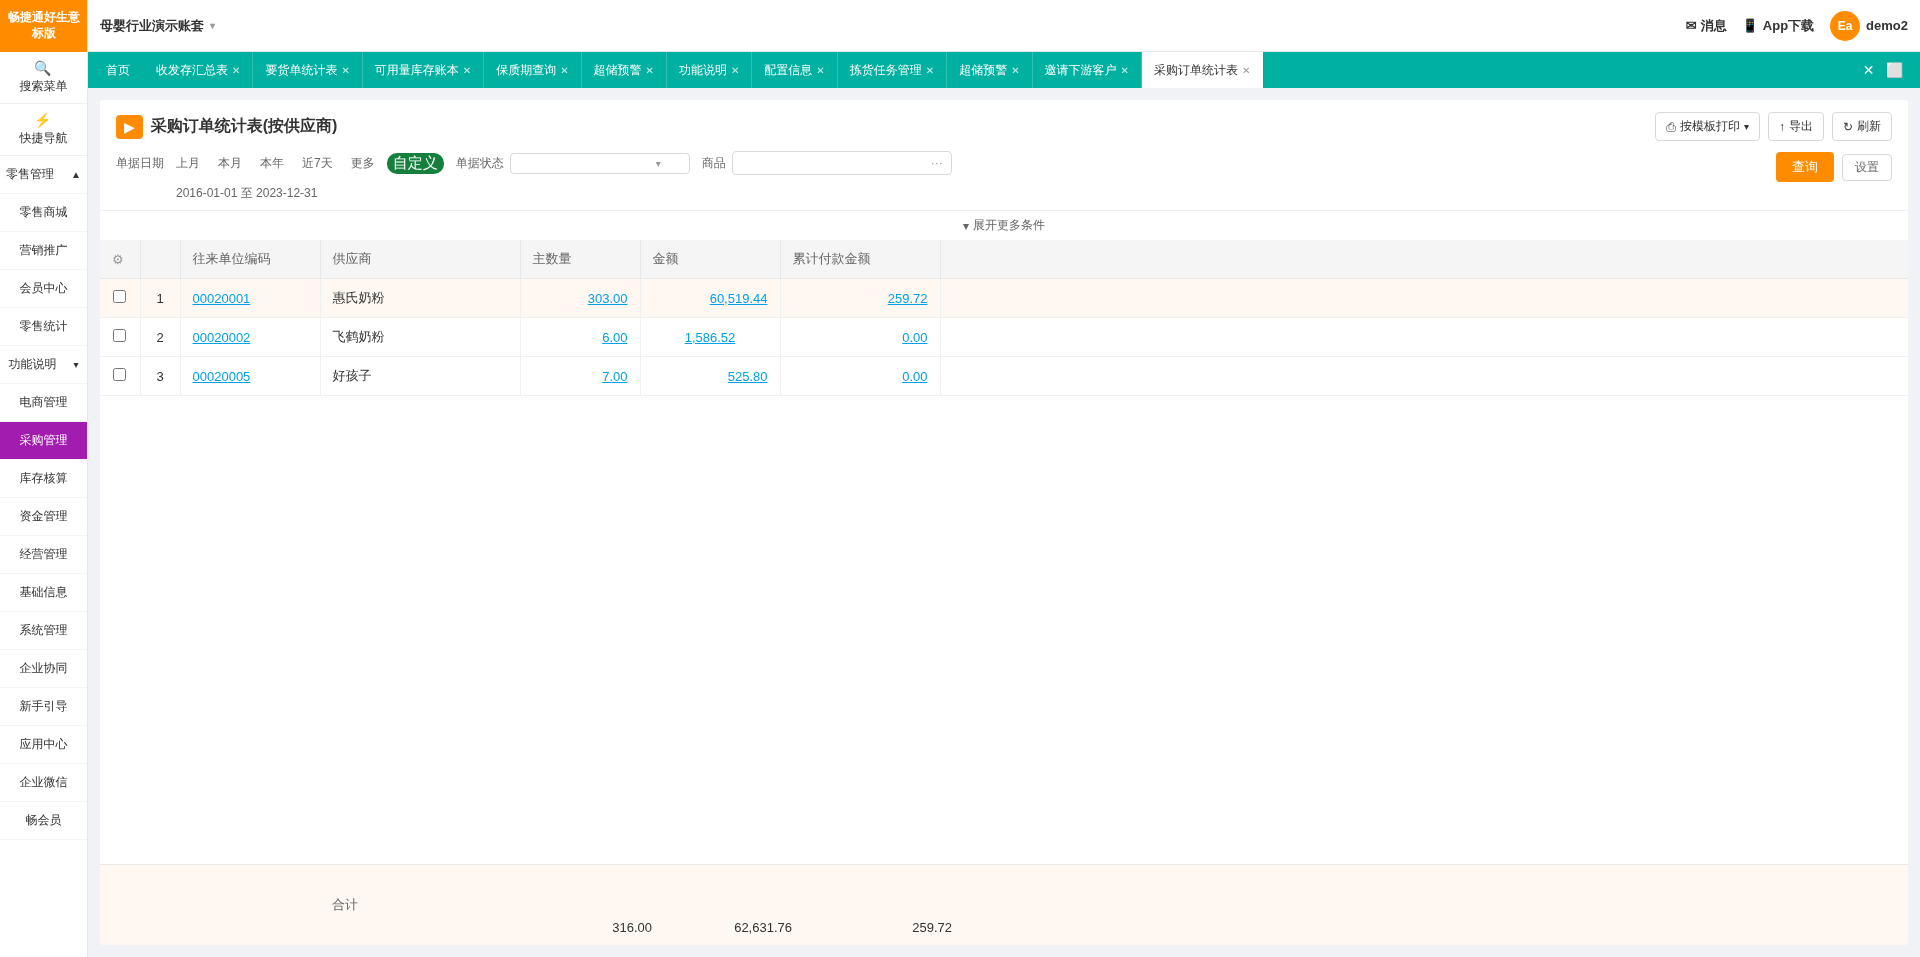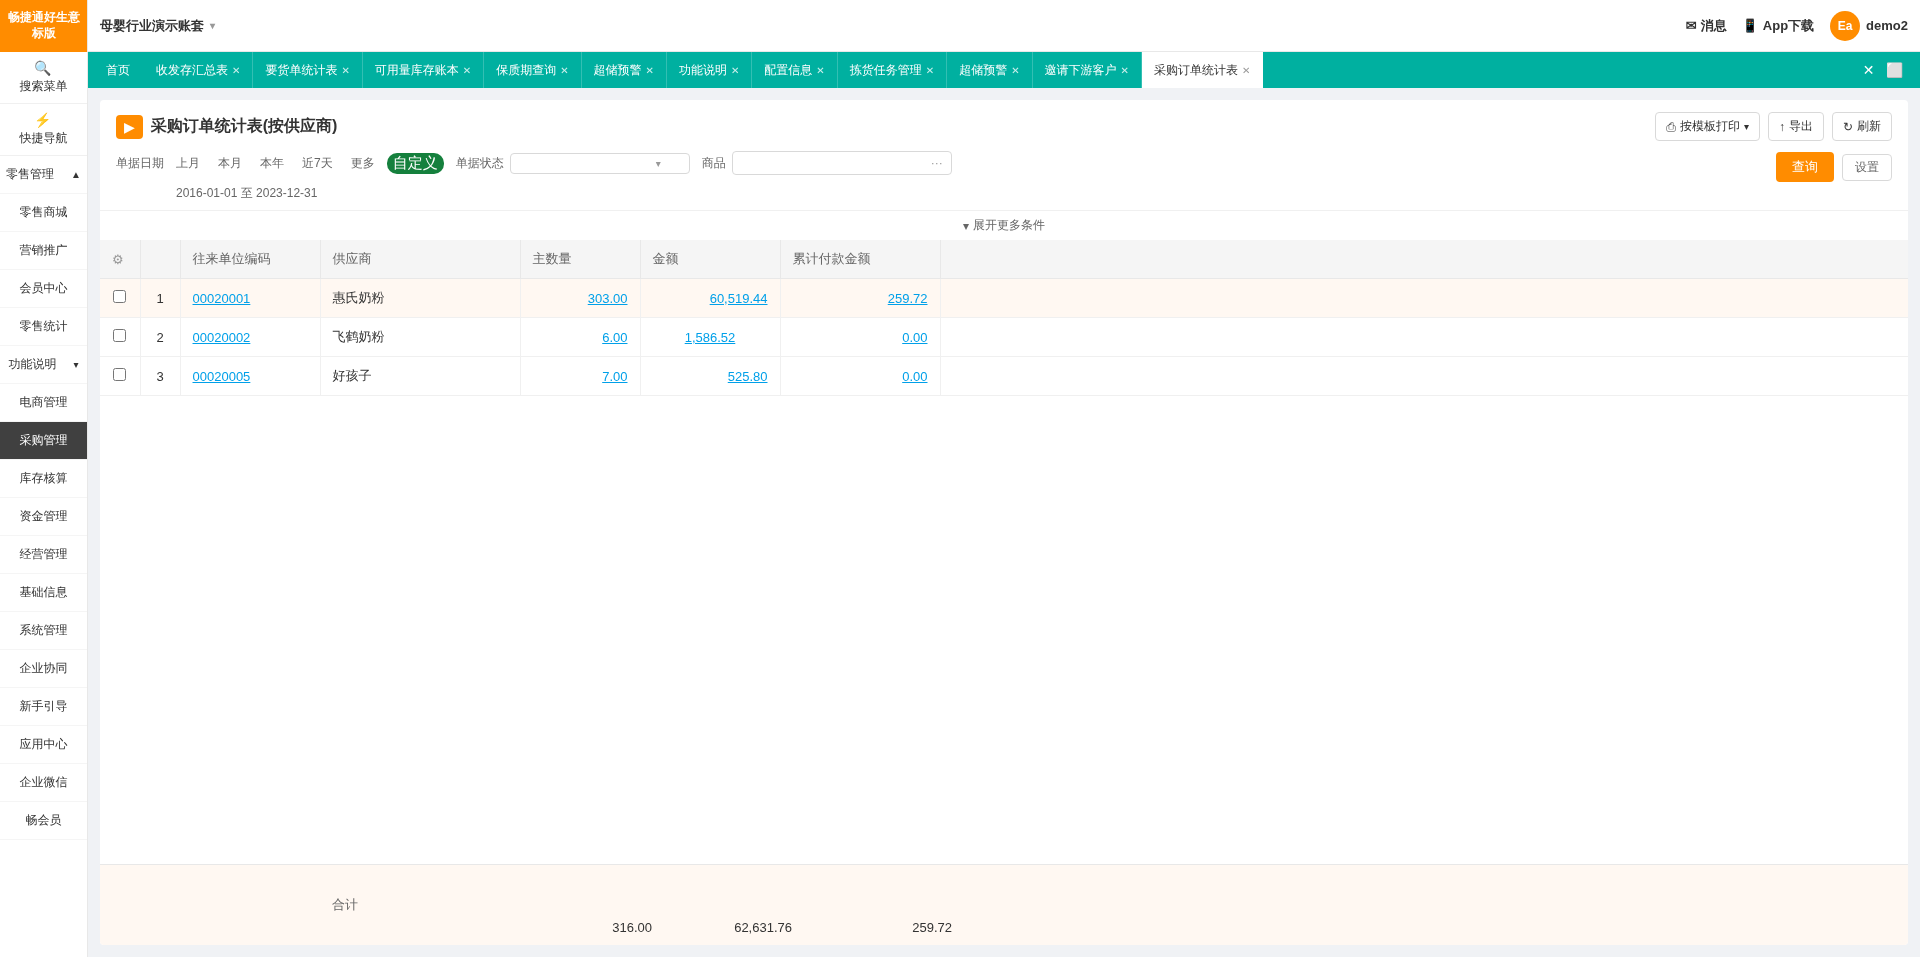--- a/index.html
+++ b/index.html
@@ -54,21 +54,21 @@
       font-size: 12px;
       color: #333;
       cursor: pointer;
       border-bottom: 1px solid #f5f5f5;
       display: flex;
       flex-direction: column;
       align-items: center;
       gap: 2px;
     }
     .sidebar-item.active {
-      background: #404040;
+      background: #a21caf;
       color: #fff;
     }
     .sidebar-item-with-arrow {
       flex-direction: row;
       justify-content: center;
       gap: 17px;
     }
 
     
     .main {

